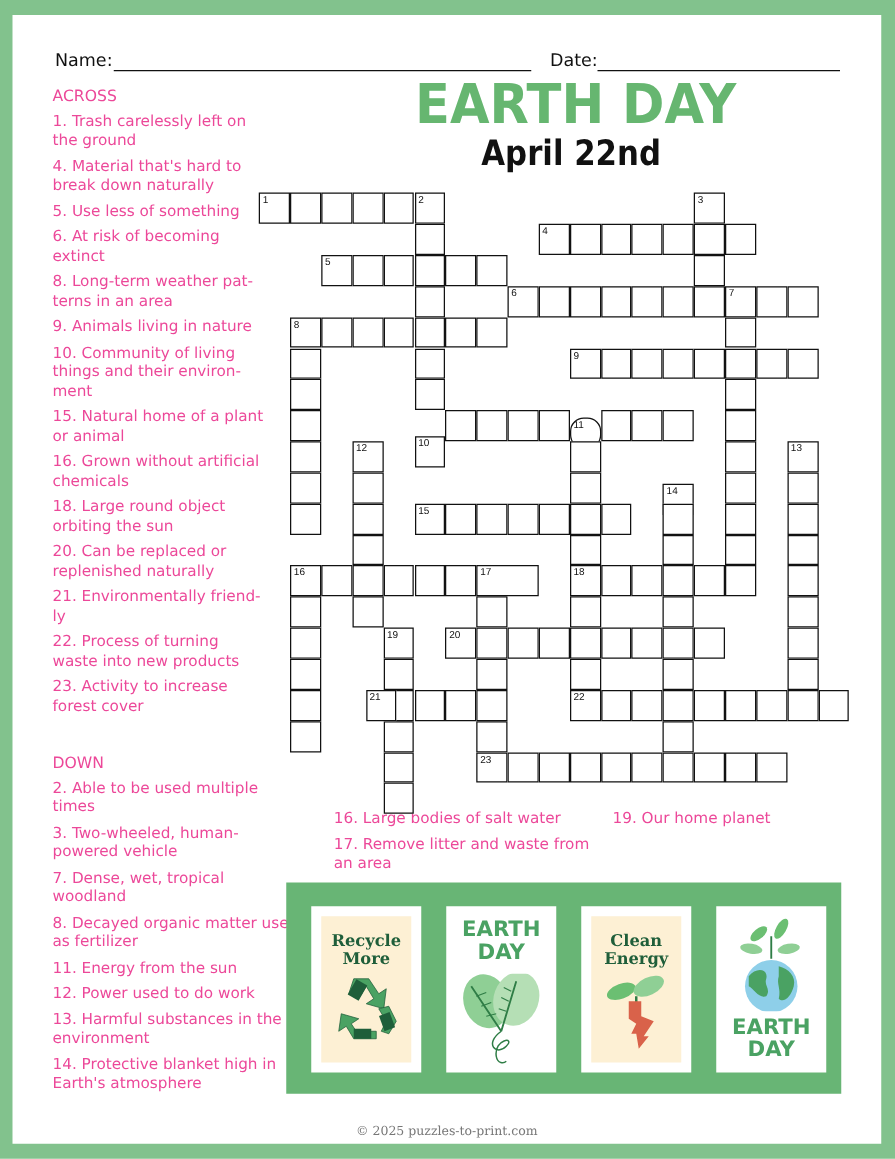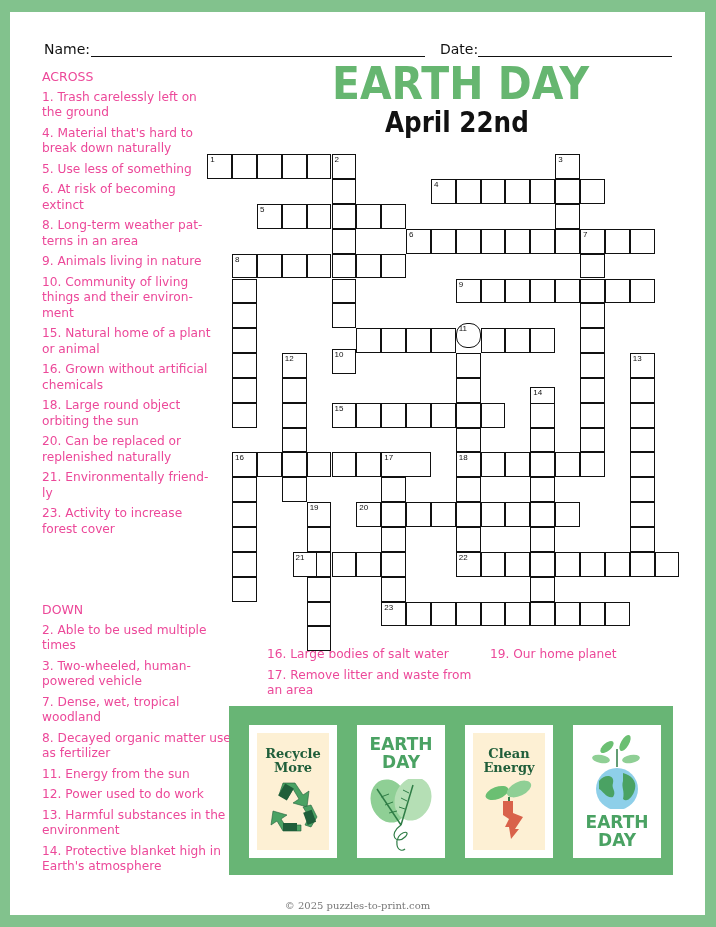--- a/index.html
+++ b/index.html
@@ -45,20 +45,21 @@
         <div class="clue">5. Use less of something</div>
         <div class="clue">6. At risk of becoming extinct</div>
         <div class="clue">8. Long-term weather pat-terns in an area</div>
         <div class="clue">9. Animals living in nature</div>
         <div class="clue">10. Community of living things and their environ-ment</div>
         <div class="clue">15. Natural home of a plant or animal</div>
         <div class="clue">16. Grown without artificial chemicals</div>
         <div class="clue">18. Large round object orbiting the sun</div>
         <div class="clue">20. Can be replaced or replenished naturally</div>
         <div class="clue">21. Environmentally friend-ly</div>
+        <div class="clue">22. Process of turning waste into new products</div>
         <div class="clue">23. Activity to increase forest cover</div>
       </div>
   </div>
 
   <div class="abs clues" style="left:32px; top:590px; width:200px;">
     <div class="clue-head">DOWN</div>
     <div id="down-list">
         <div class="clue">2. Able to be used multiple times</div>
         <div class="clue">3. Two-wheeled, human-powered vehicle</div>
         <div class="clue">7. Dense, wet, tropical woodland</div>
@@ -160,21 +161,21 @@
       <div class="cell" style="left: 273.35px; top: 124.25px;"></div>
       <div class="cell" style="left: 298.2px; top: 124.25px;"></div>
       <div class="cell" style="left: 323.05px; top: 124.25px;"></div>
       <div class="cell" style="left: 347.9px; top: 124.25px;"></div>
       <div class="cell" style="left: 397.6px; top: 124.25px;"></div>
       <div class="cell" style="left: 422.45px; top: 124.25px;"></div>
       <div class="cell" style="left: 149.1px; top: 173.95px;"></div>
       <div class="cell" style="left: 173.95px; top: 173.95px;"></div>
       <div class="cell" style="left: 198.8px; top: 173.95px;"></div>
       <div class="cell" style="left: 223.65px; top: 173.95px;"></div>
-      <div class="cell" style="left: 248.5px; top: 169px; border-radius: 11px;">
+      <div class="cell" style="left: 248.5px; top: 180px; border-radius: 11px;">
         <span class="num">11</span>
       </div>
       <div class="cell" style="left: 273.35px; top: 173.95px;"></div>
       <div class="cell" style="left: 298.2px; top: 173.95px;"></div>
       <div class="cell" style="left: 323.05px; top: 173.95px;"></div>
       <div class="cell" style="left: 248.5px; top: 198.8px;"></div>
       <div class="cell" style="left: 248.5px; top: 223.65px;"></div>
       <div class="cell" style="left: 248.5px; top: 248.5px;"></div>
       <div class="cell" style="left: 248.5px; top: 273.35px;"></div>
       <div class="cell" style="left: 248.5px; top: 298.2px;">

